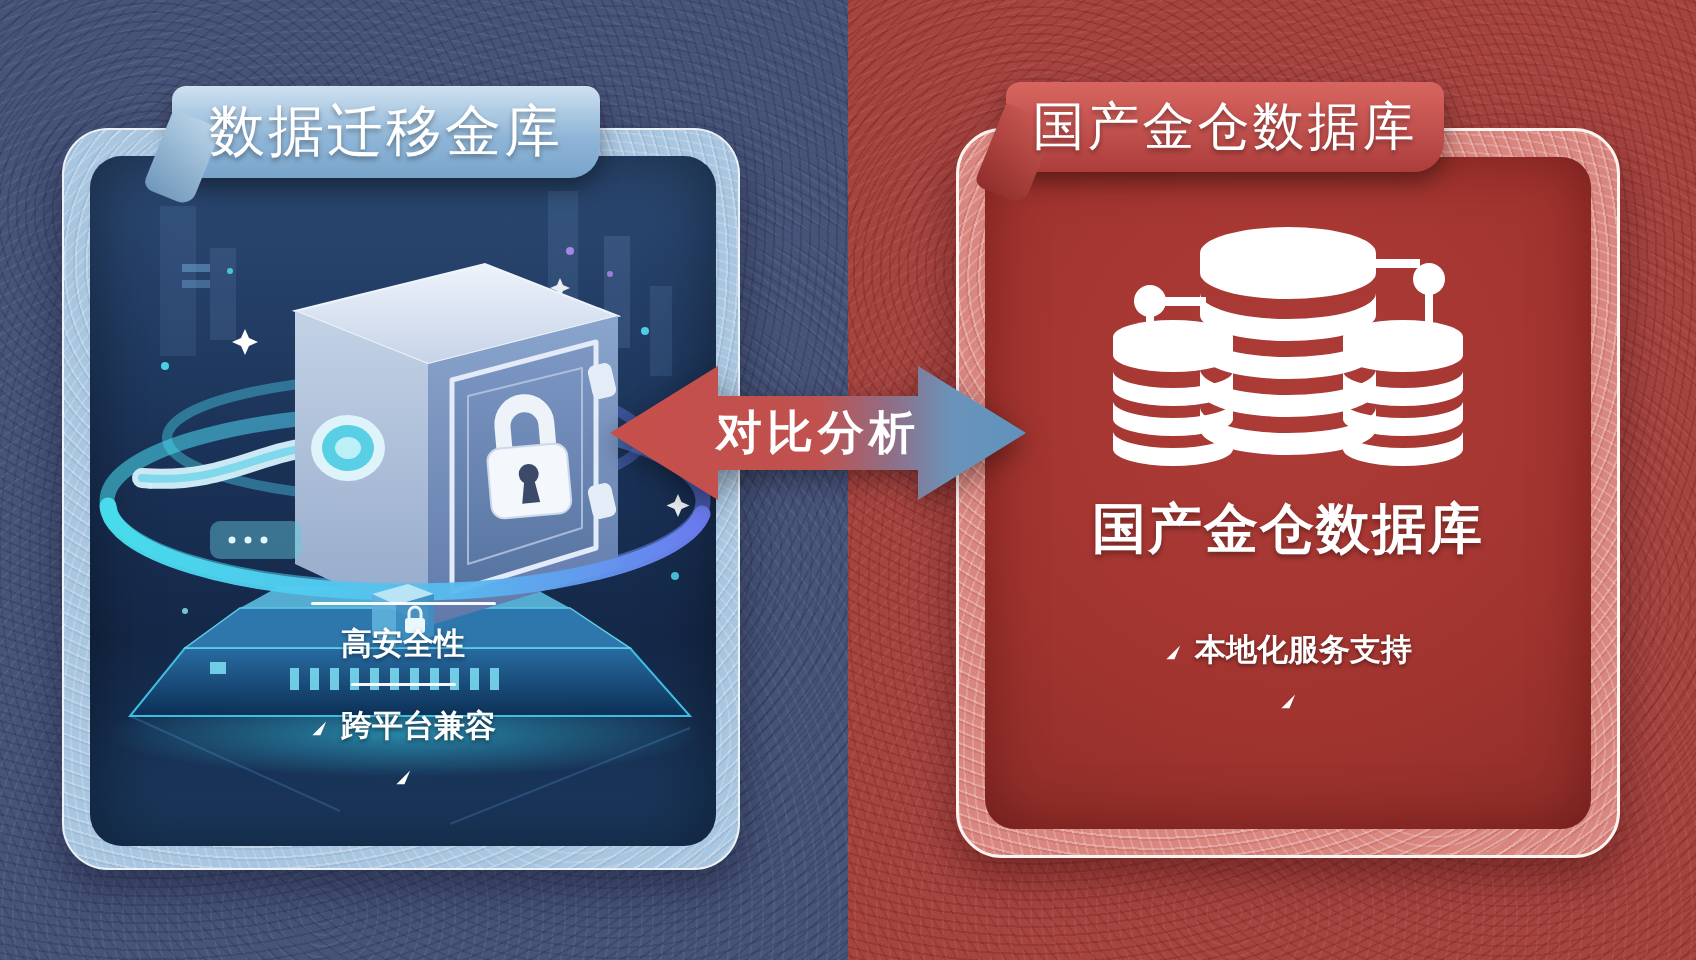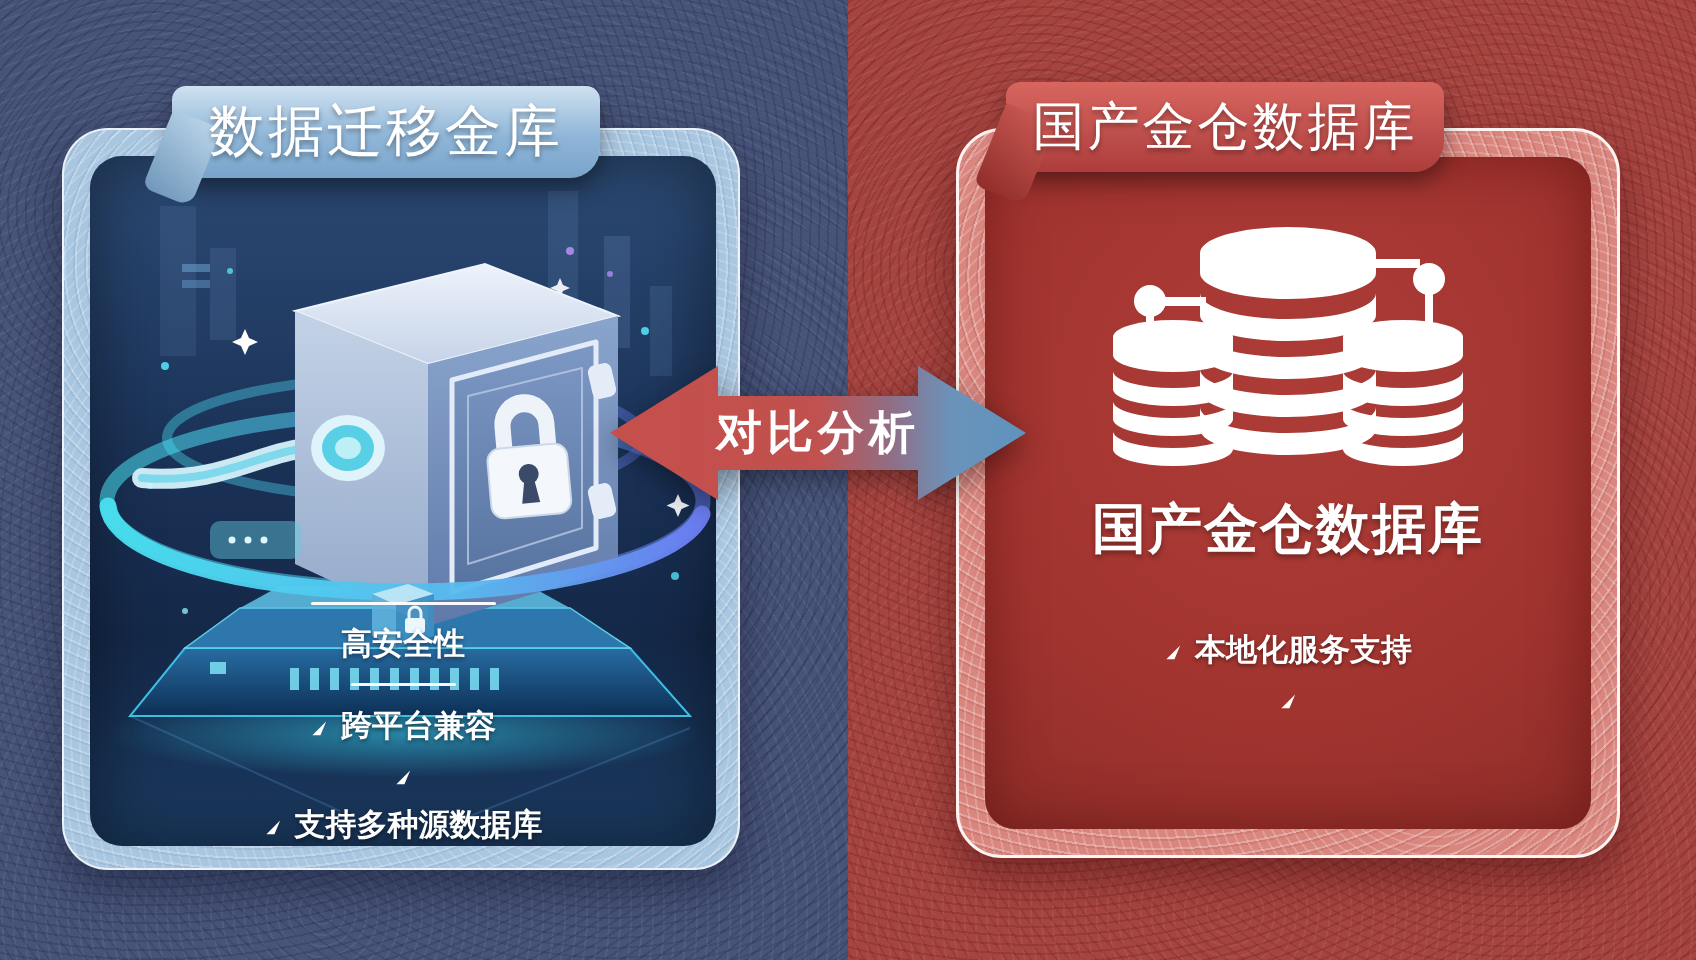--- a/index.html
+++ b/index.html
@@ -268,26 +268,20 @@
           <svg class="marker" viewBox="0 0 20 20">
               <path d="M2.5,17 L17,2.5 L11,17 Z" fill="#fff"></path>
             </svg>
           <span>跨平台兼容</span>
         </div>
         <div class="feat-row">
           <svg class="marker" viewBox="0 0 20 20">
               <path d="M2.5,17 L17,2.5 L11,17 Z" fill="#fff"></path>
             </svg>
         </div>
-        <div class="feat-row">
-          <svg class="marker" viewBox="0 0 20 20">
-              <path d="M2.5,17 L17,2.5 L11,17 Z" fill="#fff"></path>
-            </svg>
-          <span>支持多种源数据库</span>
-        </div>
       </div>
     </div>
   </section>
 
   <section class="card card-right">
     <div class="inner-right">
 
       <svg class="db-icon" width="390" height="268" viewBox="0 0 390 268" fill="#ffffff">
 
         <path d="M107,44 A88,26 0 0 1 283,44 L283,64 A88,26 0 0 1 107,64 Z"></path>

